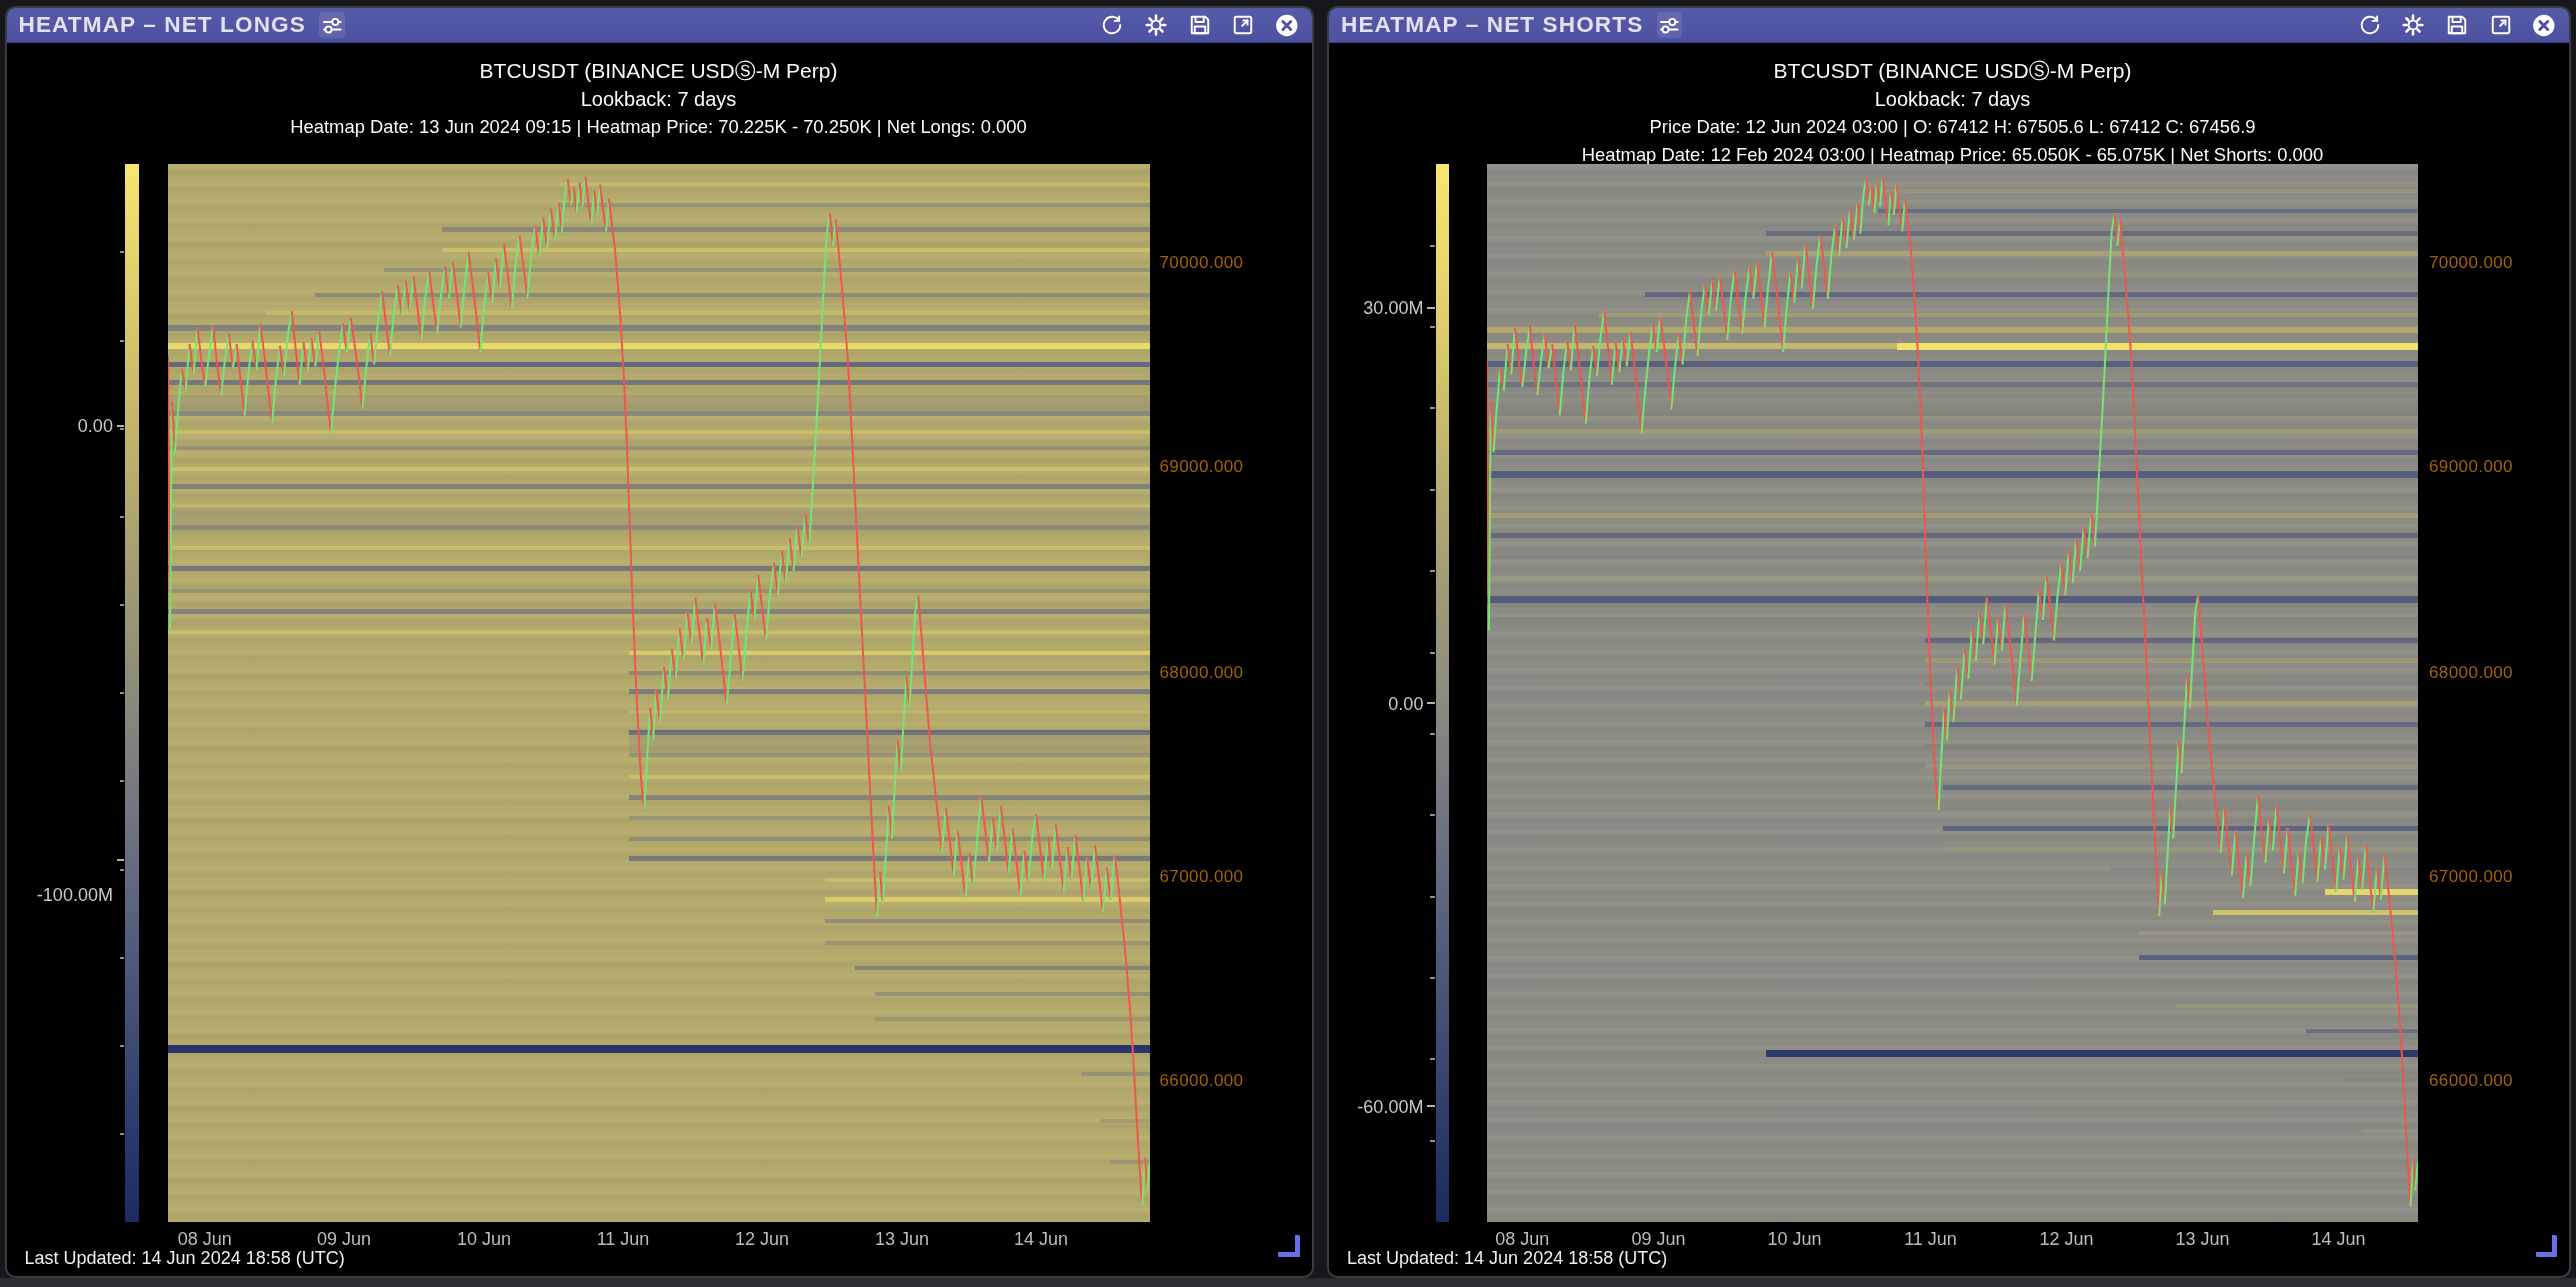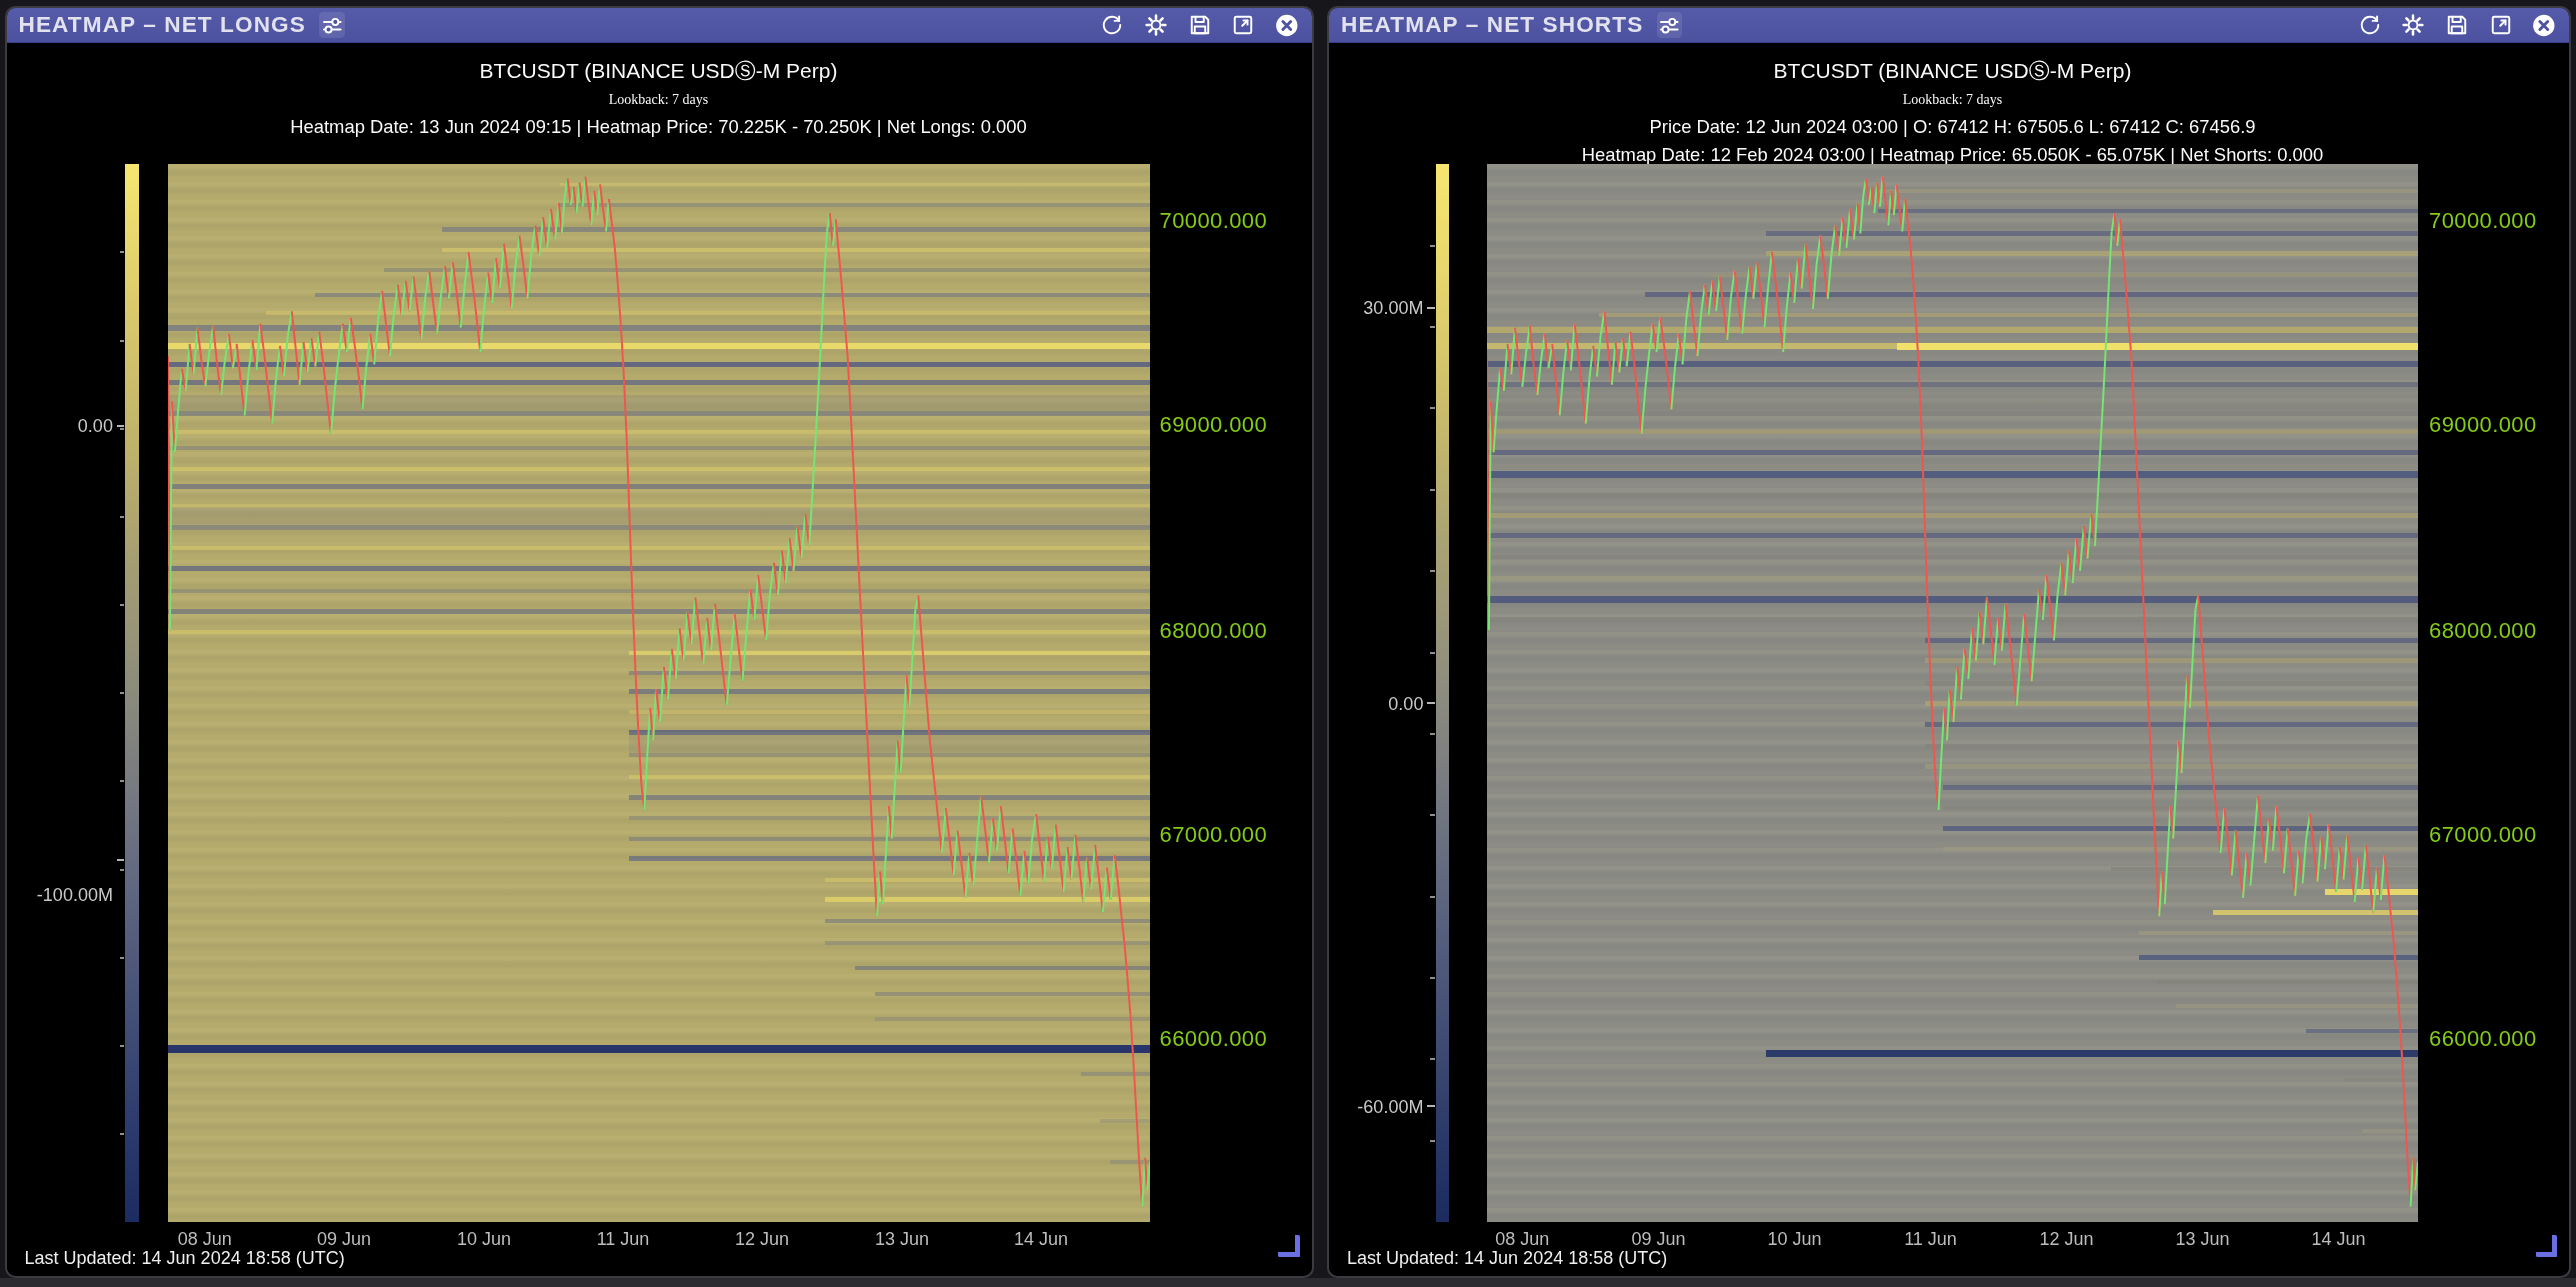--- a/index.html
+++ b/index.html
@@ -8,37 +8,37 @@
   .window{position:absolute;background:#000;border:2.3px solid #3b3b42;border-radius:10.5px;
     box-sizing:border-box;overflow:hidden;}
   .titlebar{position:absolute;left:0;top:0;right:0;height:35px;background:linear-gradient(180deg,#565ba9 0%,#4c51a0 100%);
     border-bottom:1.5px solid #3a3f8c;display:flex;align-items:center;padding:0 12px;gap:18px;box-sizing:border-box;}
   .tb-title{font-size:22.6px;font-weight:bold;letter-spacing:1.1px;color:#e2e2ee;white-space:nowrap;}
   .tb-icon{width:25.6px;height:25.6px;display:flex;align-items:center;justify-content:center;flex:0 0 auto;cursor:pointer;}
   .tb-icon.sliders{background:rgba(255,255,255,0.10);border-radius:4.5px;margin-left:-4.5px;}
   .tb-spacer{flex:1;}
   .hdr{position:absolute;top:36px;text-align:center;color:#fafafa;}
   .hl1{font-size:21px;line-height:30px;margin-top:12px;}
-  .hl2{font-size:14px;line-height:27px;font-family:Liberation Serif, serif;}
+  .hl2{font-size:20px;line-height:27px;}
   .hl{font-size:18.4px;line-height:28px;}
   .cbar-wrap{position:absolute;}
   .cbar{position:absolute;right:0;top:0;bottom:0;width:13.5px;}
   .cb-lab{position:absolute;right:25.6px;width:113px;text-align:right;font-size:18px;color:#c9c9c9;height:24px;line-height:24px;}
   .cb-tick{position:absolute;right:14.3px;width:7.5px;height:2.3px;background:#b5b5b5;}
   .cb-mtick{position:absolute;right:14.3px;width:4.5px;height:1.5px;background:#8f8f8f;}
   .chart{position:absolute;overflow:hidden;}
   .chart::before{content:"";position:absolute;inset:0;
     background:repeating-linear-gradient(180deg,
       rgba(255,250,205,0.055) 0px, rgba(255,250,205,0.055) 3px,
       rgba(55,60,90,0.05) 6.8px,  rgba(55,60,90,0.05) 9.8px,
       rgba(0,0,0,0) 12.8px, rgba(0,0,0,0) 18px);}
   .stripe{position:absolute;right:0;}
   .chart svg{position:absolute;left:0;top:0;}
   .ylabels{position:absolute;width:143px;}
-  .ylab{position:absolute;left:0;font-size:22px;color:#84cc16;height:24px;line-height:24px;letter-spacing:0.4px;}
+  .ylab{position:absolute;left:0;font-size:17px;color:#a16207;height:24px;line-height:24px;letter-spacing:0.4px;margin-top:42px;}
   .xlabels{position:absolute;height:29px;}
   .xlab{position:absolute;width:105px;text-align:center;font-size:18px;color:#bdbdbd;line-height:29px;}
   .status{position:absolute;left:18px;bottom:7.5px;font-size:18px;color:#efefef;}
   .resize-corner{position:absolute;right:12px;bottom:19.5px;width:16.5px;height:16.5px;
     border-right:5.3px solid #6a6fe2;border-bottom:5.3px solid #6a6fe2;border-radius:1.5px;cursor:nwse-resize;}
   .ticon-svg{stroke:#fff;fill:none;stroke-width:2.6;stroke-linecap:round;stroke-linejoin:round;}
 </style>
 </head>
 <body>
 

